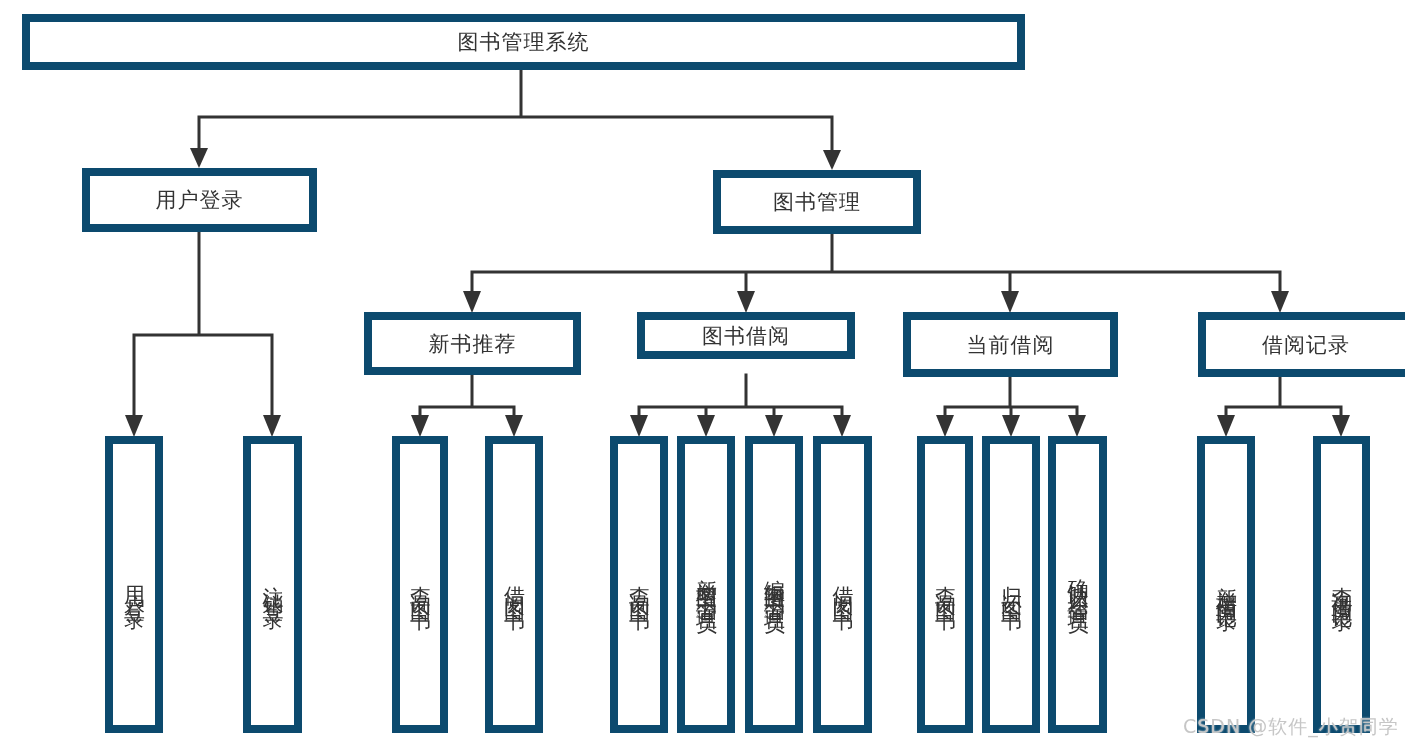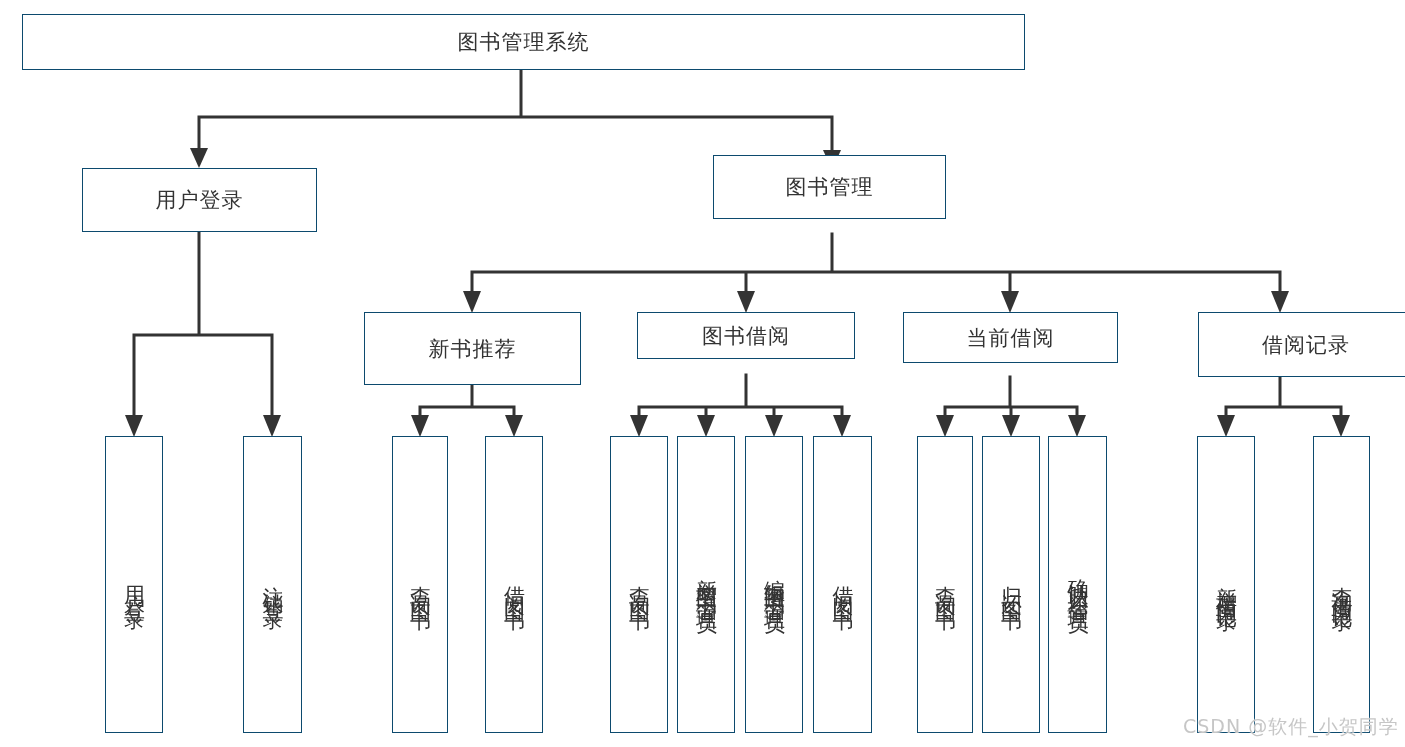--- a/index.html
+++ b/index.html
@@ -12,21 +12,21 @@
     overflow: hidden;
   }
   svg.connectors {
     position: absolute;
     left: 0; top: 0;
     width: 1405px; height: 747px;
   }
   .box {
     position: absolute;
     box-sizing: border-box;
-    border: 1px solid #0c4a6e;
+    border: 8px solid #0c4a6e;
     background: #ffffff;
     color: #333333;
     display: flex;
     align-items: center;
     justify-content: center;
   }
   .hbox {
     font-size: 21px;
     letter-spacing: 1px;
     white-space: nowrap;
@@ -119,25 +119,25 @@
     </g>
     <g fill="#333333" stroke="none">
       <polygon points="1217,415 1235,415 1226,437"></polygon>
       <polygon points="1332,415 1350,415 1341,437"></polygon>
     </g>
   </svg>
 
   <div class="box hbox" style="left:22px; top:14px; width:1003px; height:56px;">图书管理系统</div>
 
   <div class="box hbox" style="left:82px; top:168px; width:235px; height:64px;">用户登录</div>
-  <div class="box hbox" style="left:713px; top:155px; width:233px; height:64px;">图书管理</div>
+  <div class="box hbox" style="left:713px; top:170px; width:208px; height:64px;">图书管理</div>
 
-  <div class="box hbox" style="left:364px; top:312px; width:217px; height:73px;">新书推荐</div>
+  <div class="box hbox" style="left:364px; top:312px; width:217px; height:63px;">新书推荐</div>
   <div class="box hbox" style="left:637px; top:312px; width:218px; height:47px;">图书借阅</div>
-  <div class="box hbox" style="left:903px; top:312px; width:215px; height:51px;">当前借阅</div>
+  <div class="box hbox" style="left:903px; top:312px; width:215px; height:65px;">当前借阅</div>
   <div class="box hbox" style="left:1198px; top:312px; width:216px; height:65px;">借阅记录</div>
 
   <div class="box vbox" style="left:105px; width:58px;">用户登录</div>
   <div class="box vbox" style="left:243px; width:59px;">注销登录</div>
 
   <div class="box vbox" style="left:392px; width:56px;">查询图书</div>
   <div class="box vbox" style="left:485px; width:58px;">借阅图书</div>
 
   <div class="box vbox" style="left:610px; width:58px;">查询图书</div>
   <div class="box vbox long" style="left:677px; width:58px;">新增图书（管理员）</div>

